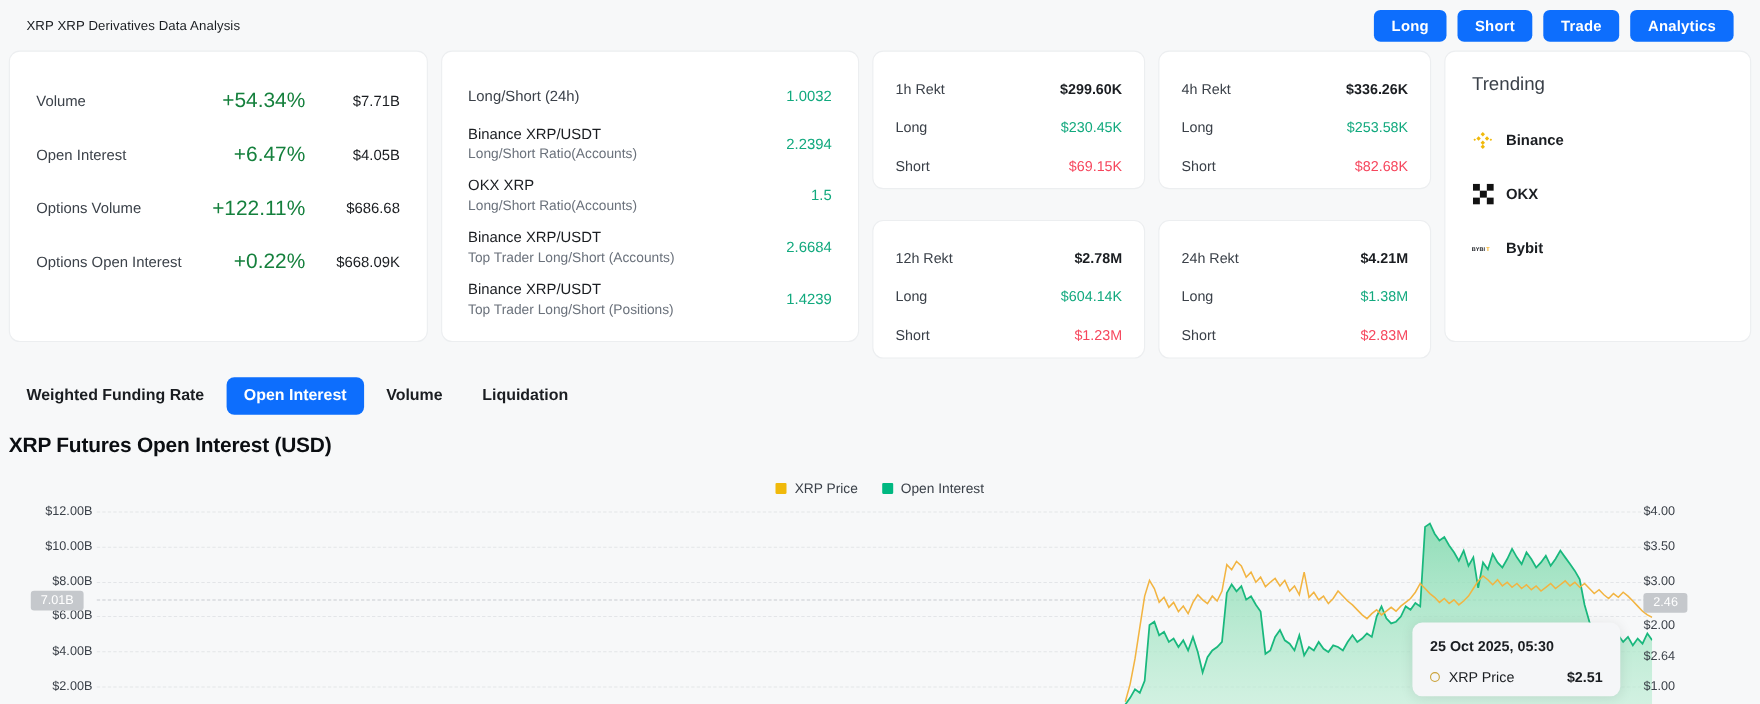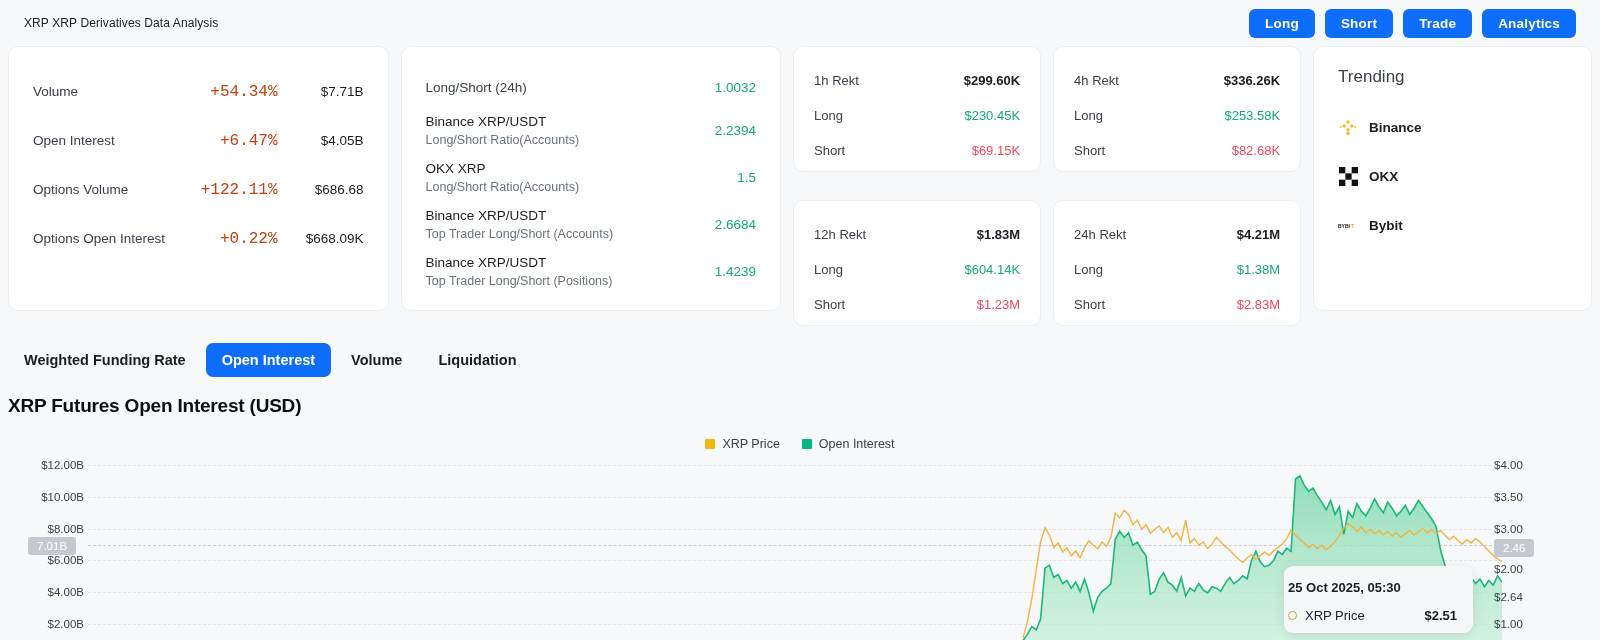--- a/index.html
+++ b/index.html
@@ -43,21 +43,21 @@
 
   
   .card-a { width: 385px; height: 265px; padding: 20px 24px 0 24px; }
   .card-b { width: 385px; height: 265px; padding: 20px 24px 0 24px; }
 
   .statline {
     display: flex; align-items: center;
     height: 49px;
   }
   .stat-label { font-size: 13.5px; color: #3b4149; flex: 1; }
-  .stat-pct   { font-size: 16px; color: #c2410c; font-weight: 400; width: 92px; text-align: right; font-family: Liberation Mono, monospace; }
+  .stat-pct   { font-size: 19px; color: #15803d; font-weight: 400; width: 92px; text-align: right; }
   .stat-val   { font-size: 13.5px; color: #1a1d21; width: 86px; text-align: right; }
 
   .ratioline {
     display: flex; align-items: center;
     min-height: 40px; padding: 5px 0;
   }
   .ratio-names { flex: 1; }
   .ratio-t1 { font-size: 13.5px; color: #1a1d21; line-height: 19px; }
   .ratio-t2 { font-size: 12.5px; color: #6b727c; line-height: 18px; }
   .ratio-one { font-size: 13.5px; color: #3b4149; line-height: 19px; }
@@ -109,21 +109,21 @@
   .axis-r { left: 1494px; }
   .axis-badge {
     position: absolute; background: #c5c8cc; color: #fff;
     font-size: 11.5px; border-radius: 3px; padding: 3px 9px;
   }
   .chart-svg { position: absolute; inset: 0; display: block; }
 
   .tooltip {
     position: absolute; left: 1284px; top: 566px;
     width: 189px; background: #f5f6f8;
-    border-radius: 9px; padding: 14px 16px 10px 4px;
+    border-radius: 9px; padding: 14px 16px 10px 16px;
     box-shadow: 0 2px 12px rgba(0,0,0,.09);
   }
   .tt-date { font-size: 13px; font-weight: 700; color: #1a1d21; margin-bottom: 13px; }
   .tt-row { display: flex; align-items: center; gap: 8px; }
   .tt-dot { width: 9px; height: 9px; border-radius: 50%; border: 1.5px solid #caa23a; }
   .tt-name { font-size: 13px; color: #1a1d21; }
   .tt-val { margin-left: auto; font-size: 13px; font-weight: 700; color: #1a1d21; }
 </style>
 </head>
 <body>
@@ -213,21 +213,21 @@
           <span class="rekt-long">$230.45K</span>
         </div>
         <div class="rektline">
           <span class="rekt-label">Short</span>
           <span class="rekt-short">$69.15K</span>
         </div>
       </div>
       <div class="card card-rekt">
         <div class="rektline">
           <span class="rekt-label">12h Rekt</span>
-          <span class="rekt-total">$1.83M</span>
+          <span class="rekt-total">$2.78M</span>
         </div>
         <div class="rektline">
           <span class="rekt-label">Long</span>
           <span class="rekt-long">$604.14K</span>
         </div>
         <div class="rektline">
           <span class="rekt-label">Short</span>
           <span class="rekt-short">$1.23M</span>
         </div>
       </div>

